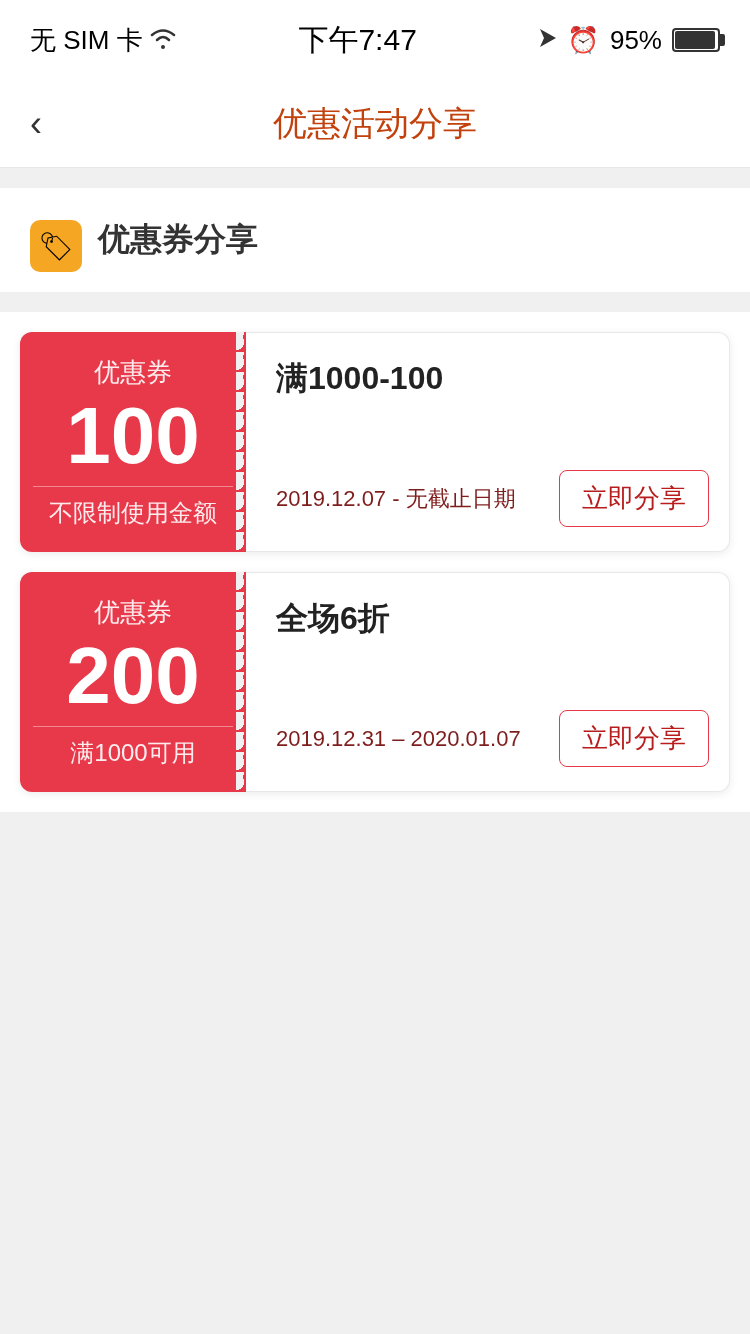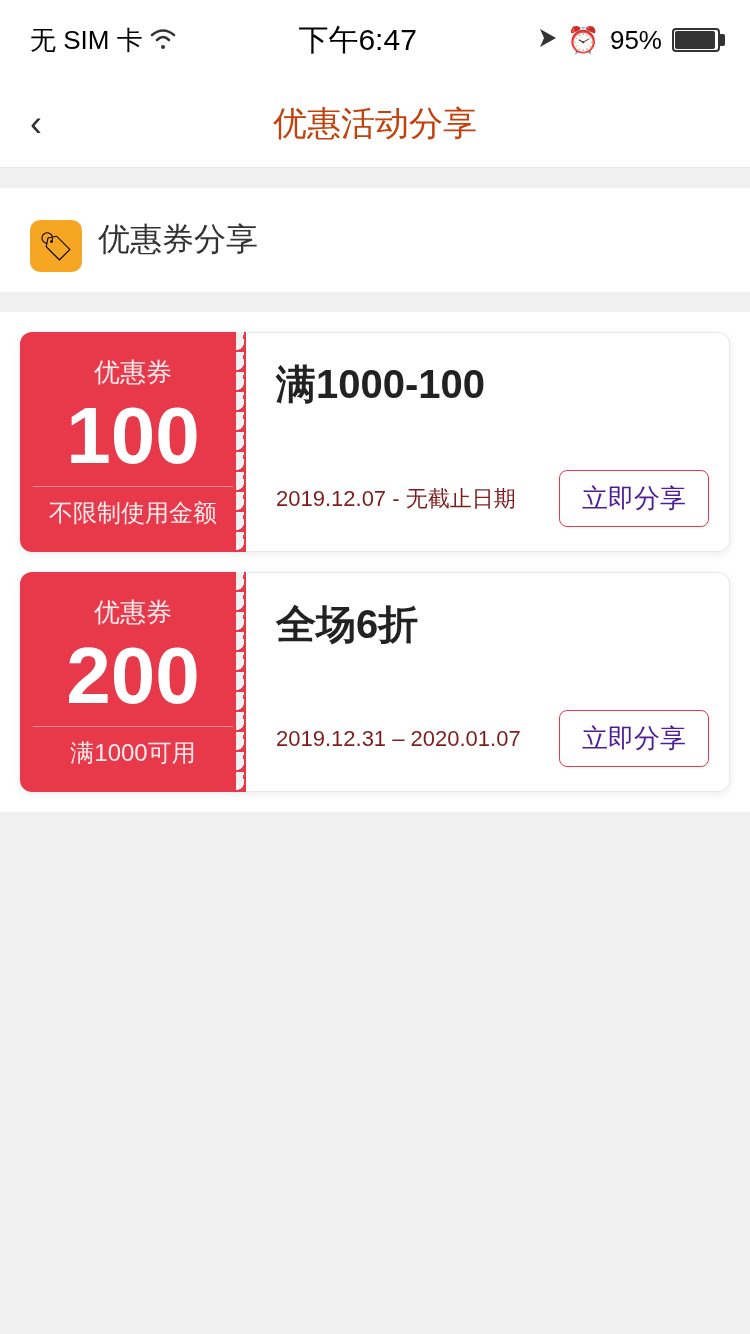--- a/index.html
+++ b/index.html
@@ -110,21 +110,21 @@
       border-radius: 10px;
       display: flex;
       align-items: center;
       justify-content: center;
       font-size: 28px;
       flex-shrink: 0;
       margin-top: 2px;
     }
     .section-text h3 {
       font-size: 32px;
-      font-weight: 400;
+      font-weight: 700;
       color: #333;
       margin-bottom: 8px;
     }
     .section-text p {
       font-size: 26px;
       color: #999;
     }
 
     
     .coupon-list {
@@ -205,40 +205,40 @@
       flex: 1;
       padding: 24px 20px 24px 30px;
       display: flex;
       flex-direction: column;
       justify-content: space-between;
       border: 1px solid #e8e8e8;
       border-left: none;
       border-radius: 0 12px 12px 0;
     }
     .coupon-name {
-      font-size: 40px;
+      font-size: 32px;
       font-weight: 600;
       color: #222;
     }
     .coupon-footer {
       display: flex;
       align-items: center;
       justify-content: space-between;
     }
     .coupon-date {
       font-size: 22px;
       color: #7f1d1d;
       flex: 1;
     }
     .share-btn {
       border: 1.5px solid #e8394a;
       border-radius: 8px;
       padding: 10px 22px;
       font-size: 26px;
-      color: #4c1d95;
+      color: #b91c1c;
       background: #fff;
       cursor: pointer;
       white-space: nowrap;
       flex-shrink: 0;
     }
 
     
     .bottom-area {
       width: 750px;
       background: #f0f0f0;
@@ -253,21 +253,21 @@
   <div class="status-left">
     <span>无 SIM 卡</span>
     <span>
       <svg width="30" height="22" viewBox="0 0 30 22">
         <path d="M15 18 a2 2 0 1 1 0 4 a2 2 0 0 1 0-4z" fill="#333"></path>
         <path d="M9 13 Q15 7 21 13" stroke="#333" stroke-width="2.5" fill="none" stroke-linecap="round"></path>
         <path d="M4 8 Q15 -1 26 8" stroke="#333" stroke-width="2.5" fill="none" stroke-linecap="round"></path>
       </svg>
     </span>
   </div>
-  <div class="status-center">下午6:47</div>
+  <div class="status-center">下午7:47</div>
   <div class="status-right">
     <span>
       <svg width="20" height="22" viewBox="0 0 20 22">
         <polygon points="2,2 18,11 2,20 6,11" fill="#333"></polygon>
       </svg>
     </span>
     <span>⏰</span>
     <span>95%</span>
     <span class="battery-icon">
       <span class="battery-fill"></span>

